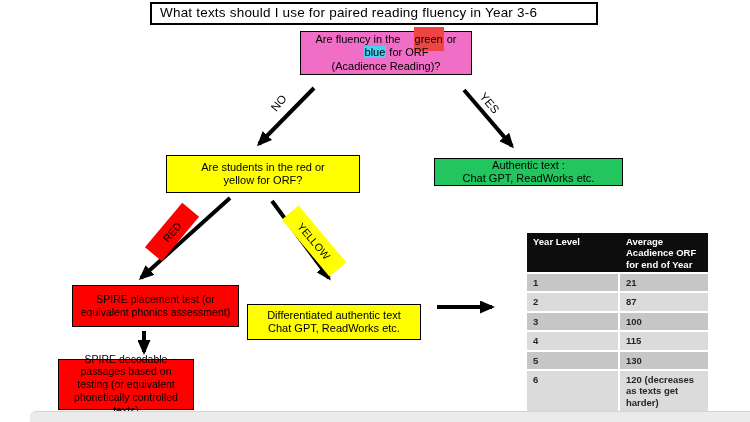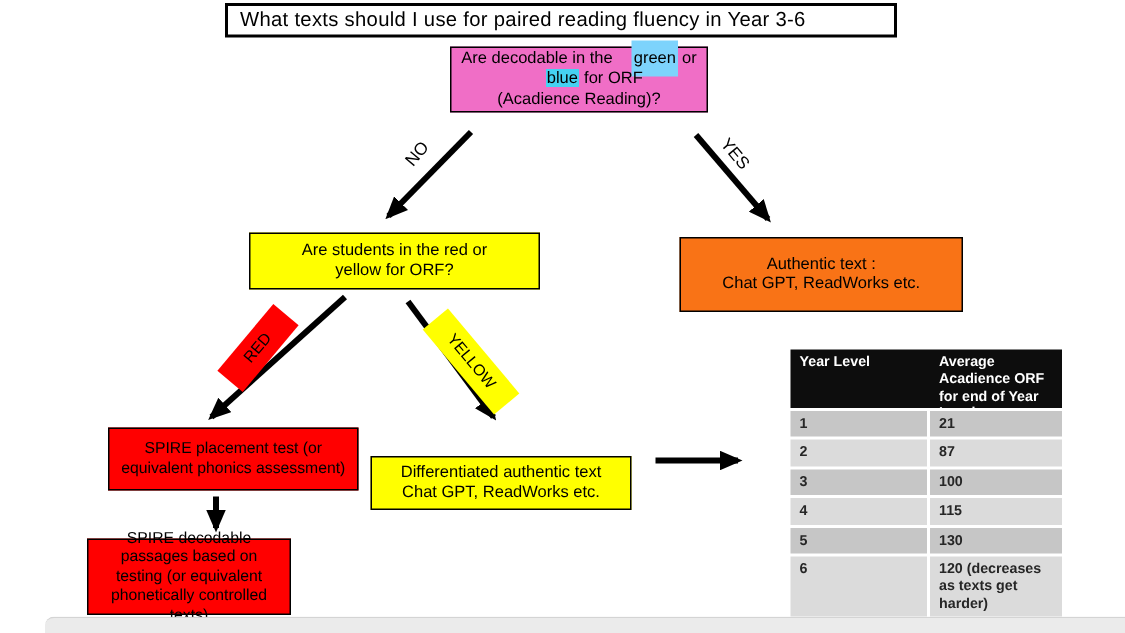--- a/index.html
+++ b/index.html
@@ -15,24 +15,24 @@
     text-align:center; color:#000; line-height:1.22;
   }
   .title-box {
     left:150px; top:2px; width:448px; height:23px;
     border-width:2px; background:#fff;
     font-size:13.5px; letter-spacing:.2px;
     justify-content:center; align-items:flex-start; padding-left:8px;
     text-align:left;
   }
   .q1-box { left:300px; top:31px; width:172px; height:44px; background:#F06EC6; font-size:11px; }
-  .hl-green { background:#7dd3fc; padding:6px 1px;margin-left:10px; }
+  .hl-green { background:#ef4444; padding:6px 1px;margin-left:10px; }
   .hl-blue  { background:#45D2F2; padding:0 1px;margin-left:20px; }
   .q2-box { left:166px; top:155px; width:194px; height:38px; background:#FFFF00; font-size:11px; }
-  .green-box { left:453px; top:158px; width:189px; height:50px; background:#f97316; font-size:11px; }
+  .green-box { left:434px; top:158px; width:189px; height:28px; background:#22c55e; font-size:11px; }
   .red1-box { left:72px; top:285px; width:167px; height:42px; background:#FF0000; font-size:10.5px; padding:2px 6px; }
   .diff-box { left:247px; top:304px; width:174px; height:36px; background:#FFFF00; font-size:11px; }
   .red2-box { left:58px; top:359px; width:136px; height:51px; background:#FF0000; font-size:10.5px; padding:2px 5px; }
 
   .arrow-layer { position:absolute; left:0; top:0; width:750px; height:422px; pointer-events:none; }
 
   .branch-label {
     position:absolute; font-size:11.5px; color:#000; white-space:nowrap;
   }
   .label-no  { left:270px; top:97px;  transform:rotate(-50deg); }
@@ -83,21 +83,21 @@
     <line x1="272" y1="201" x2="329" y2="278" stroke="#000" stroke-width="4" marker-end="url(#ah)"></line>
     <line x1="144" y1="331" x2="144" y2="352" stroke="#000" stroke-width="4" marker-end="url(#ah)"></line>
     <line x1="437" y1="307" x2="492" y2="307" stroke="#000" stroke-width="4" marker-end="url(#ah)"></line>
   </svg>
 
   <div class="box title-box">
     <span>What texts should I use for paired reading fluency in Year 3-6</span>
   </div>
 
   <div class="box q1-box">
-    <div><span>Are decodable in the </span><span class="hl-green">green</span><span> or</span></div>
+    <div><span>Are fluency in the </span><span class="hl-green">green</span><span> or</span></div>
     <div><span class="hl-blue">blue</span><span> for ORF</span></div>
     <div>(Acadience Reading)?</div>
   </div>
 
   <div class="branch-label label-no">NO</div>
   <div class="branch-label label-yes">YES</div>
 
   <div class="box q2-box">
     <div>Are students in the red or</div>
     <div>yellow for ORF?</div>

